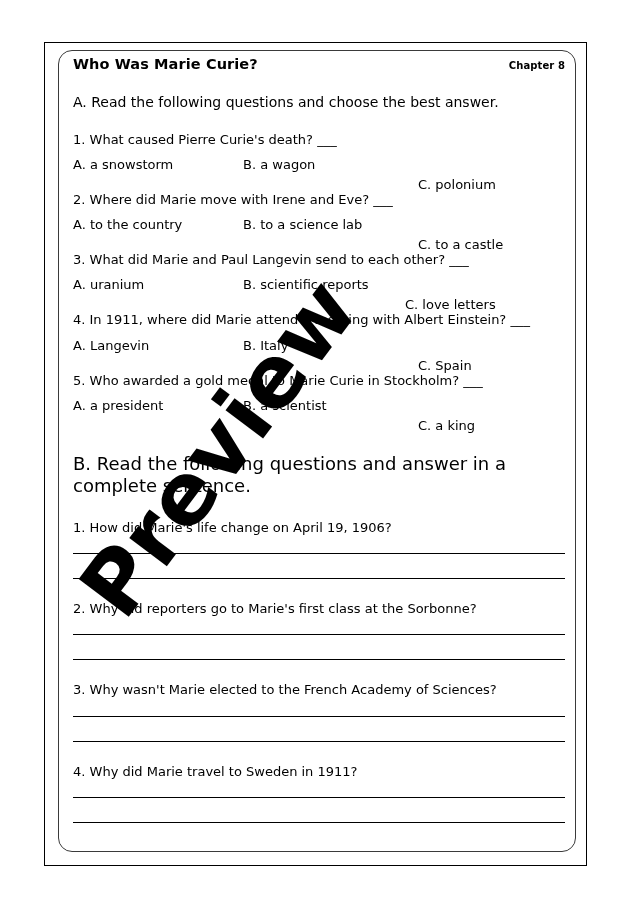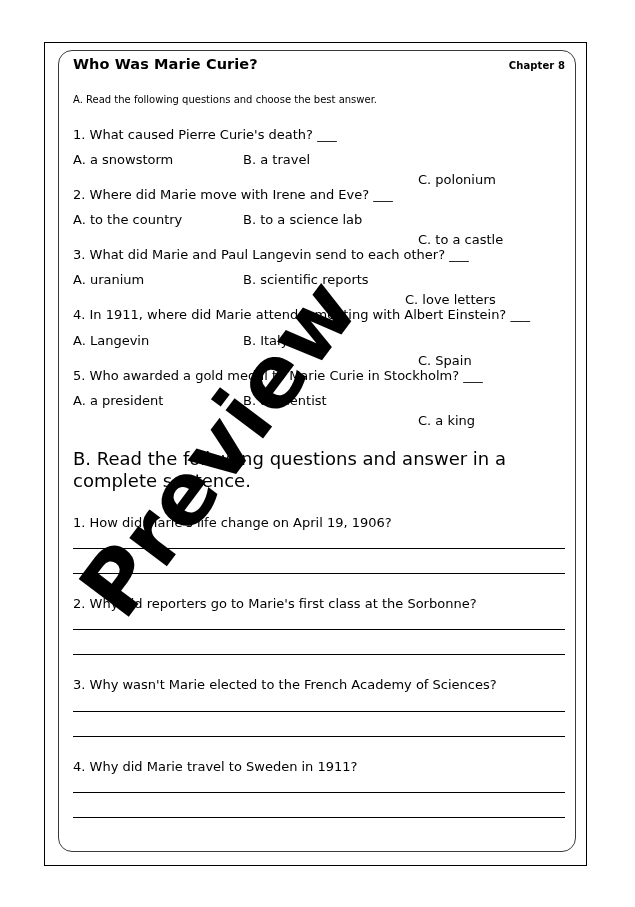--- a/index.html
+++ b/index.html
@@ -60,21 +60,21 @@
     font-weight: bold;
     letter-spacing: 0.1px;
   }
   .chapter-label {
     font-size: 10px;
     font-weight: bold;
     letter-spacing: 0.1px;
   }
 
   .section-instruction {
-    font-size: 10px;
+    font-size: 14px;
     margin-bottom: 20px;
     line-height: 1.25;
   }
 
   .mc-block {
     margin-bottom: 18px;
   }
   .mc-question {
     font-size: 13px;
     line-height: 1.25;
@@ -152,21 +152,21 @@
     <div class="doc-title">Who Was Marie Curie?</div>
     <div class="chapter-label">Chapter 8</div>
   </div>
 
   <div class="section-instruction">A. Read the following questions and choose the best answer.</div>
 
   <div class="mc-block">
     <div class="mc-question">1. What caused Pierre Curie's death? ___</div>
     <div class="mc-options">
       <span class="opt opt-a">A. a snowstorm</span>
-      <span class="opt opt-b">B. a travel</span>
+      <span class="opt opt-b">B. a wagon</span>
       <span class="opt opt-c">C. polonium</span>
     </div>
   </div>
 
   <div class="mc-block">
     <div class="mc-question">2. Where did Marie move with Irene and Eve? ___</div>
     <div class="mc-options">
       <span class="opt opt-a">A. to the country</span>
       <span class="opt opt-b">B. to a science lab</span>
       <span class="opt opt-c">C. to a castle</span>

